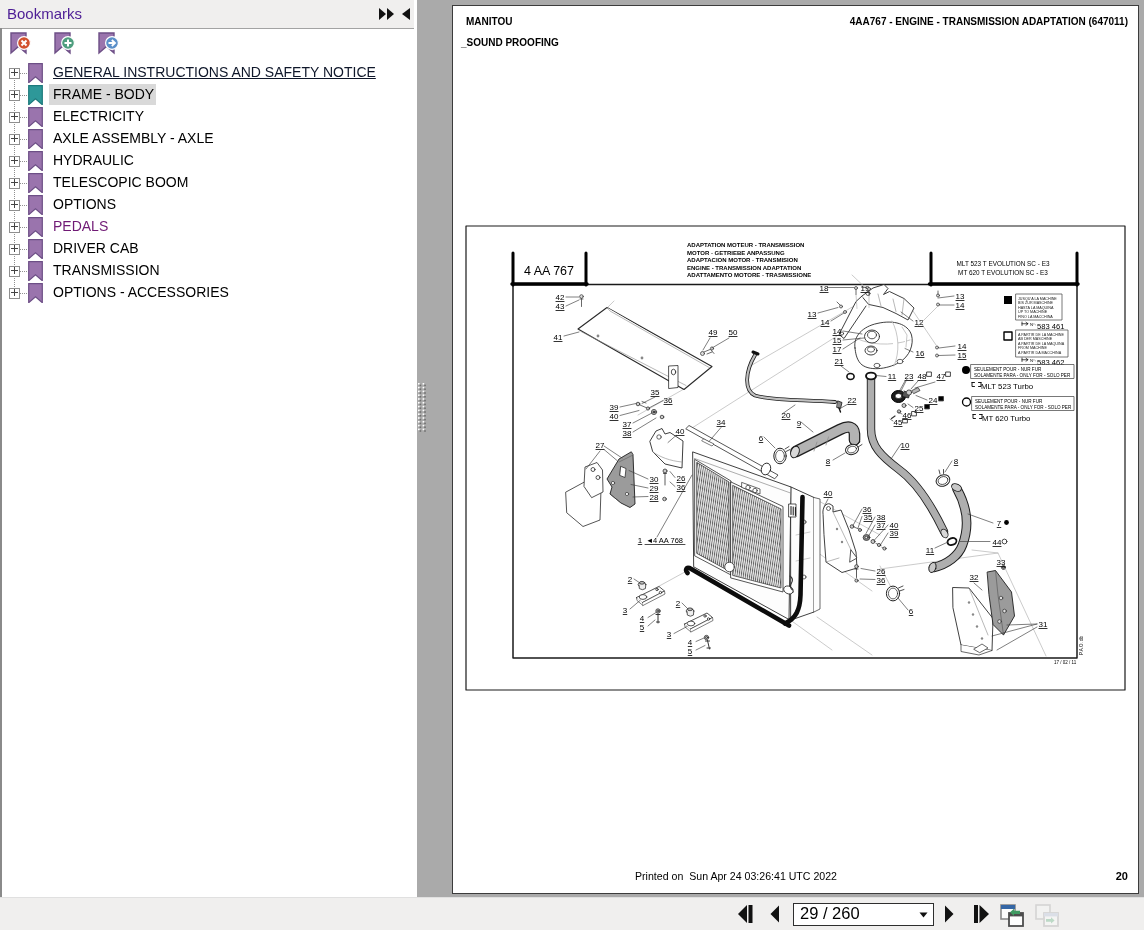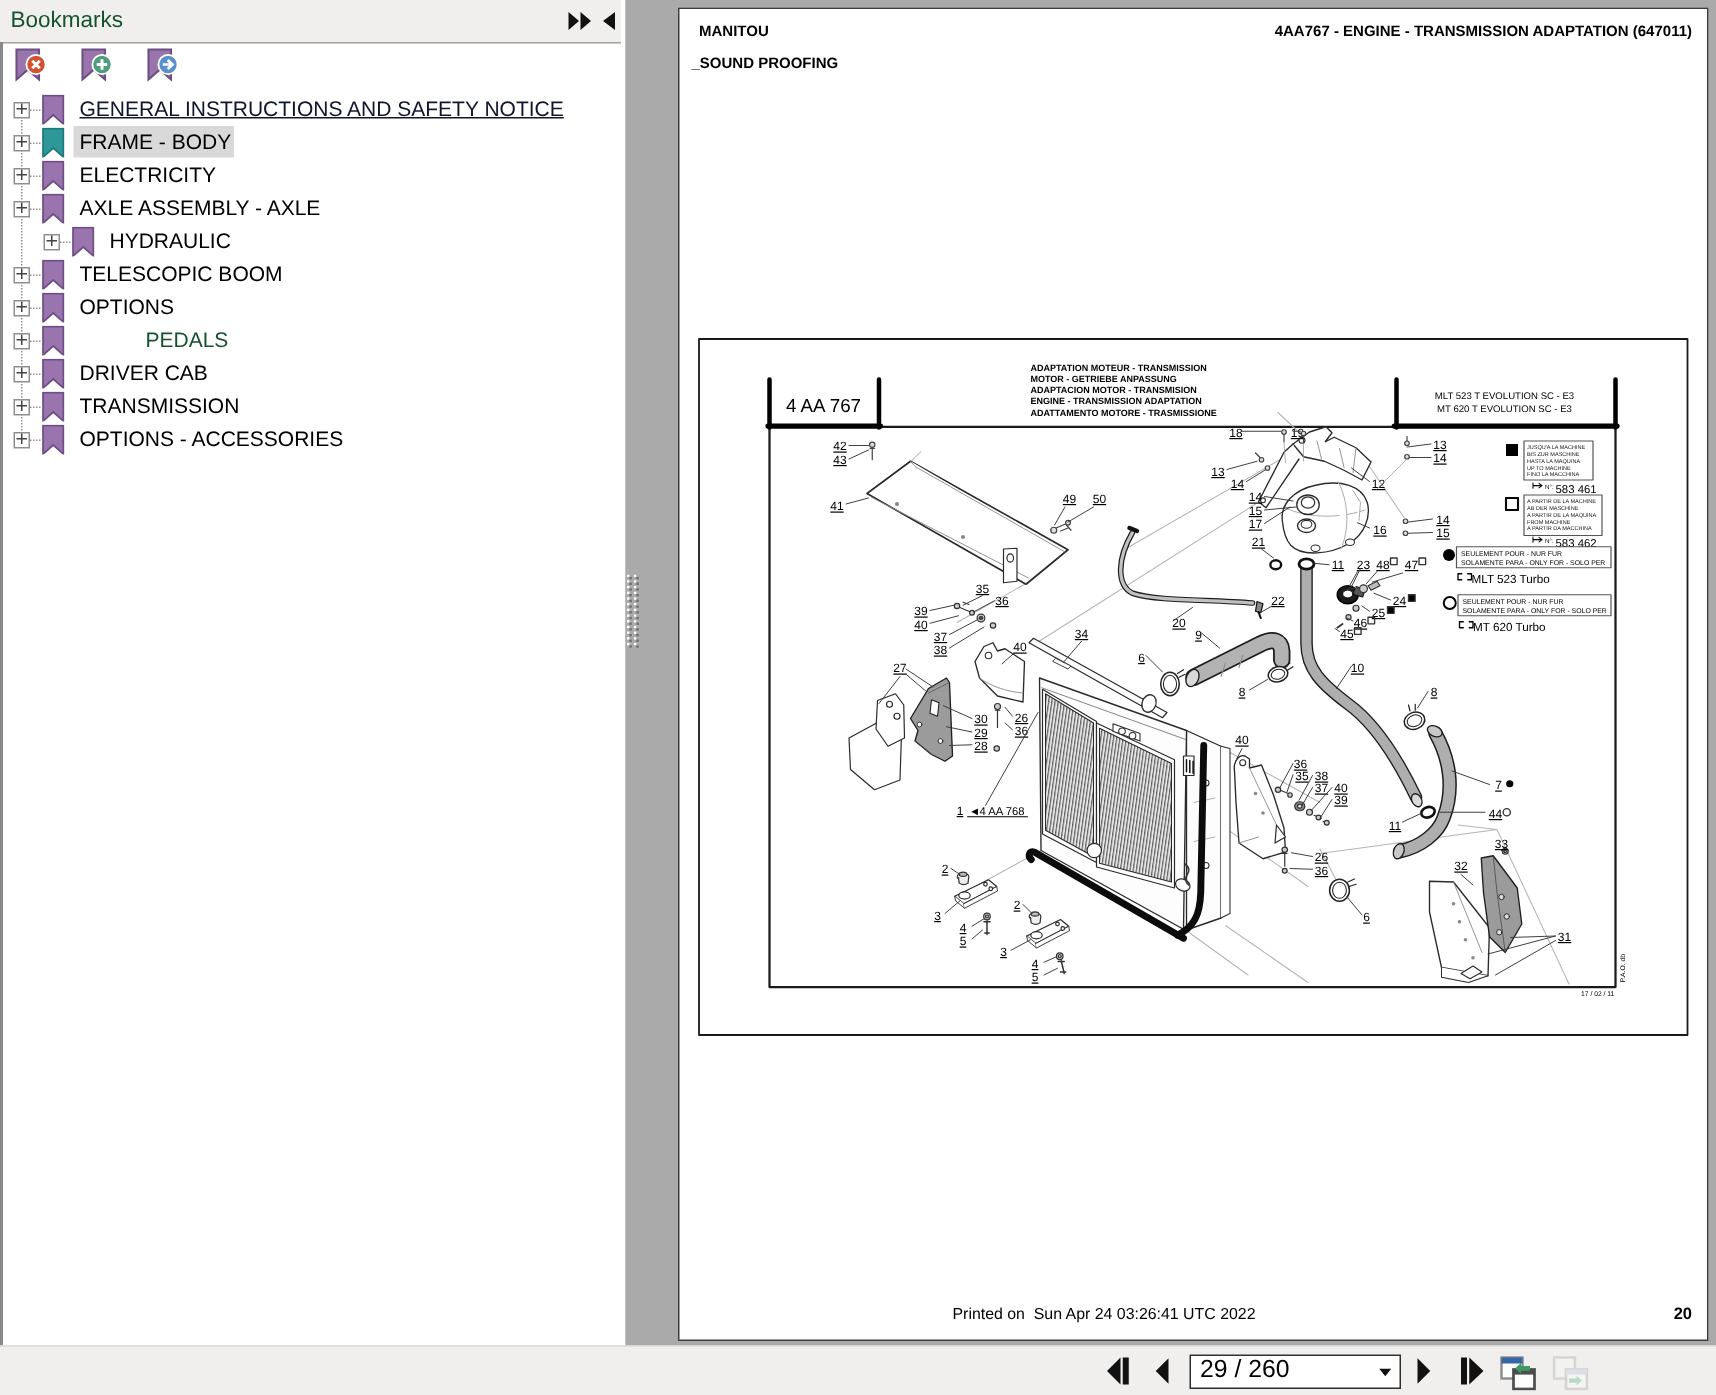--- a/index.html
+++ b/index.html
@@ -7,21 +7,21 @@
        font-family:"Liberation Sans", sans-serif;background:#aaaaaa;}
   .abs{position:absolute;}
 </style>
 </head>
 <body>
 
 <div class="abs" style="left:0;top:0;width:417px;height:897px;background:#ffffff;"></div>
 
 <div class="abs" style="left:0;top:0;width:414px;height:28px;background:#f0efee;border-bottom:1px solid #a3a3a3;"></div>
 
-<div class="abs" style="left:7px;top:5px;font-size:15px;color:#14532d;">Bookmarks</div>
+<div class="abs" style="left:7px;top:5px;font-size:15px;color:#4c1d95;">Bookmarks</div>
 
 <svg class="abs" style="left:378px;top:7px;" width="18" height="14" viewBox="0 0 18 14">
 <path d="M1,1 L8,7 L1,13 Z" fill="#111"></path>
     <path d="M9,1 L16,7 L9,13 Z" fill="#111"></path>
 </svg>
 
 <svg class="abs" style="left:400px;top:7px;" width="11" height="14" viewBox="0 0 11 14">
 <path d="M10,1 L10,13 L2,7 Z" fill="#111"></path>
 </svg>
 
@@ -81,21 +81,21 @@
     <div class="abs" style="left:0;top:127.71000000000001px;width:417px;height:22px;">
       <div class="abs" style="left:15px;top:11px;width:12px;border-top:1px dotted #909090;"></div>
       <div class="abs" style="left:9px;top:6px;width:9px;height:9px;border:1px solid #8f8f8f;background:#fff;"></div>
       <div class="abs" style="left:11px;top:10px;width:7px;height:1px;background:#444;"></div>
       <div class="abs" style="left:14px;top:7px;width:1px;height:7px;background:#444;"></div>
       <svg class="abs" style="left:28px;top:1px;" width="15" height="20" viewBox="0 0 15 20">
         <path d="M0.7,0.7 h13.6 v19 l-6.8,-6 l-6.8,6 z" fill="#9a74ad" stroke="#6d4f86" stroke-width="1.2"></path>
       </svg>
       <div class="abs" style="left:53px;top:2px;font-size:14px;color:#000;white-space:nowrap;">AXLE ASSEMBLY - AXLE</div>
     </div>
-    <div class="abs" style="left:0;top:149.78px;width:382px;height:22px;margin-left:20px;">
+    <div class="abs" style="left:0;top:149.78px;width:382px;height:22px;">
       <div class="abs" style="left:15px;top:11px;width:12px;border-top:1px dotted #909090;"></div>
       <div class="abs" style="left:9px;top:6px;width:9px;height:9px;border:1px solid #8f8f8f;background:#fff;"></div>
       <div class="abs" style="left:11px;top:10px;width:7px;height:1px;background:#444;"></div>
       <div class="abs" style="left:14px;top:7px;width:1px;height:7px;background:#444;"></div>
       <svg class="abs" style="left:28px;top:1px;" width="15" height="20" viewBox="0 0 15 20">
         <path d="M0.7,0.7 h13.6 v19 l-6.8,-6 l-6.8,6 z" fill="#9a74ad" stroke="#6d4f86" stroke-width="1.2"></path>
       </svg>
       <div class="abs" style="left:53px;top:2px;font-size:14px;color:#000;white-space:nowrap;">HYDRAULIC</div>
     </div>
     <div class="abs" style="left:0;top:171.85px;width:417px;height:22px;">
@@ -119,21 +119,21 @@
       <div class="abs" style="left:53px;top:2px;font-size:14px;color:#000;white-space:nowrap;">OPTIONS</div>
     </div>
     <div class="abs" style="left:0;top:215.99px;width:417px;height:22px;">
       <div class="abs" style="left:15px;top:11px;width:12px;border-top:1px dotted #909090;"></div>
       <div class="abs" style="left:9px;top:6px;width:9px;height:9px;border:1px solid #8f8f8f;background:#fff;"></div>
       <div class="abs" style="left:11px;top:10px;width:7px;height:1px;background:#444;"></div>
       <div class="abs" style="left:14px;top:7px;width:1px;height:7px;background:#444;"></div>
       <svg class="abs" style="left:28px;top:1px;" width="15" height="20" viewBox="0 0 15 20">
         <path d="M0.7,0.7 h13.6 v19 l-6.8,-6 l-6.8,6 z" fill="#9a74ad" stroke="#6d4f86" stroke-width="1.2"></path>
       </svg>
-      <div class="abs" style="left:53px;top:2px;font-size:14px;color:#14532d;white-space:nowrap;margin-left:44px;">PEDALS</div>
+      <div class="abs" style="left:53px;top:2px;font-size:14px;color:#701a75;white-space:nowrap;">PEDALS</div>
     </div>
     <div class="abs" style="left:0;top:238.06px;width:417px;height:22px;">
       <div class="abs" style="left:15px;top:11px;width:12px;border-top:1px dotted #909090;"></div>
       <div class="abs" style="left:9px;top:6px;width:9px;height:9px;border:1px solid #8f8f8f;background:#fff;"></div>
       <div class="abs" style="left:11px;top:10px;width:7px;height:1px;background:#444;"></div>
       <div class="abs" style="left:14px;top:7px;width:1px;height:7px;background:#444;"></div>
       <svg class="abs" style="left:28px;top:1px;" width="15" height="20" viewBox="0 0 15 20">
         <path d="M0.7,0.7 h13.6 v19 l-6.8,-6 l-6.8,6 z" fill="#9a74ad" stroke="#6d4f86" stroke-width="1.2"></path>
       </svg>
       <div class="abs" style="left:53px;top:2px;font-size:14px;color:#000;white-space:nowrap;">DRIVER CAB</div>

